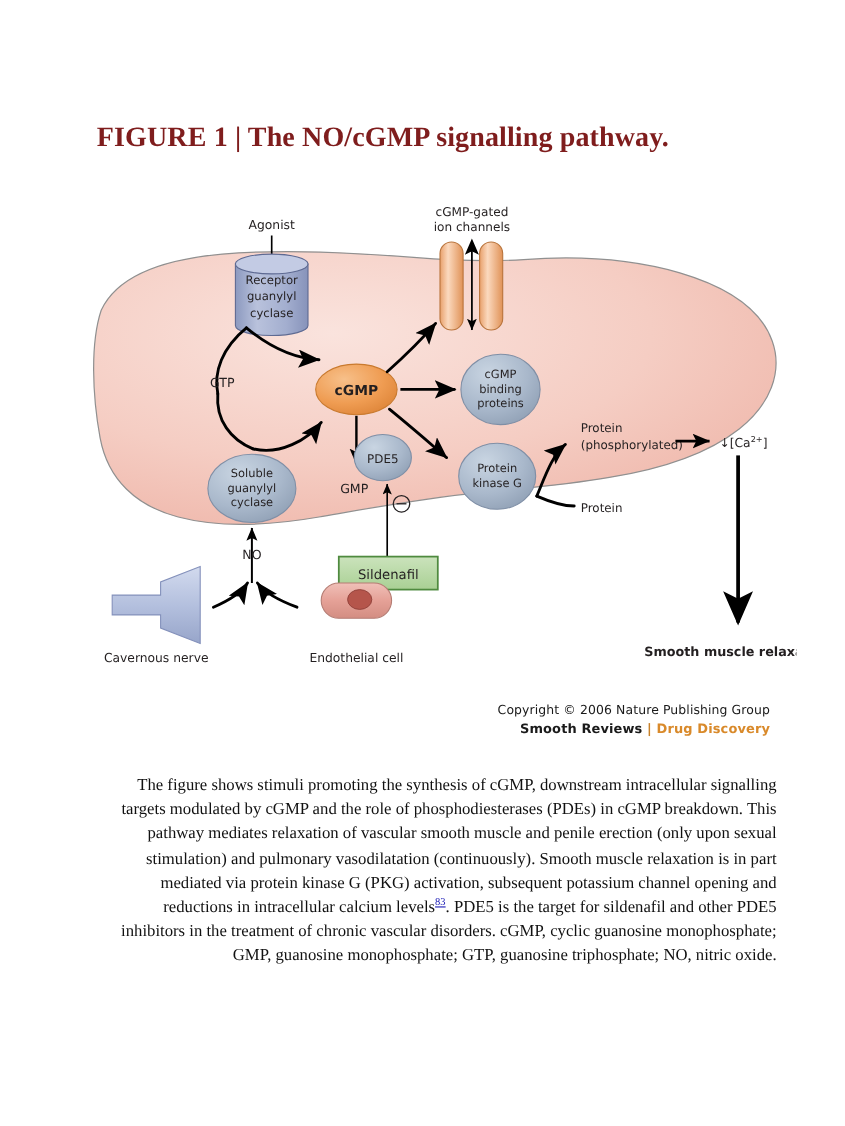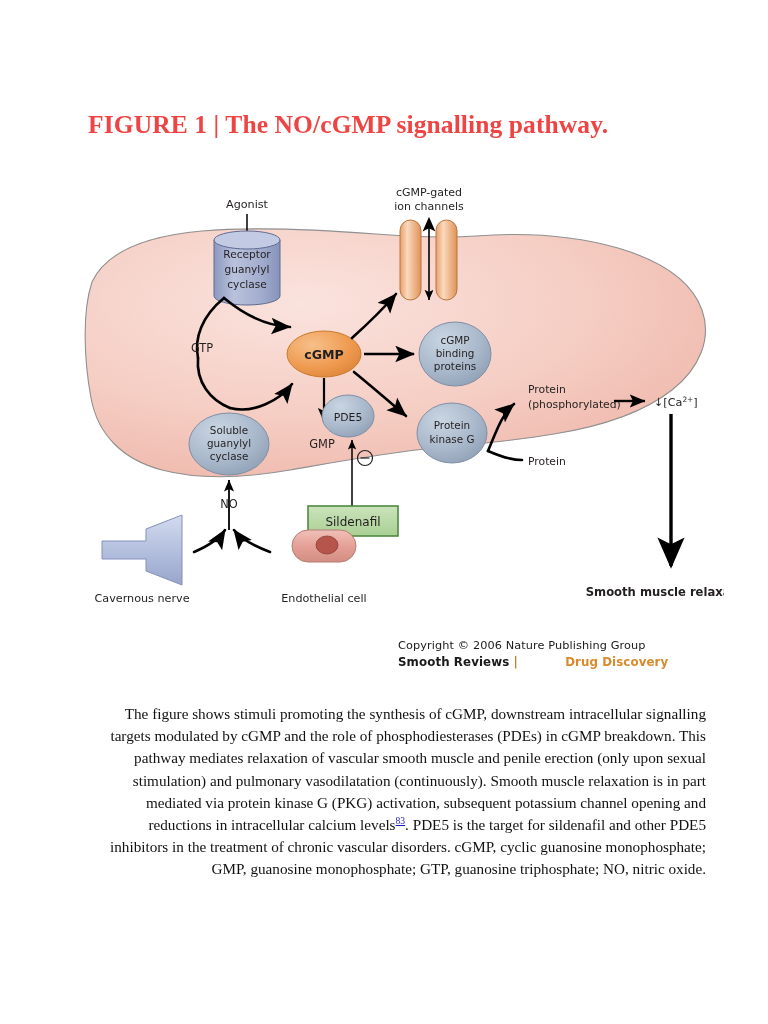--- a/index.html
+++ b/index.html
@@ -26,57 +26,58 @@
   .fig-title {
     position: absolute;
     left: 88px;
     top: 108px;
     width: 540px;
     font-family: "Liberation Serif", "DejaVu Serif", serif;
     font-weight: bold;
     font-size: 25.5px;
     line-height: 1.34;
     letter-spacing: 0.1px;
-    color: #ef4444;
+    color: #7f1d1d;
   }
 
   
   .figure {
     position: absolute;
     left: 84px;
     top: 186px;
     width: 640px;
     height: 490px;
   }
   .figure svg {
     display: block;
   }
 
   
   .credit-block {
     position: absolute;
-    right: 50px;
+    right: 68px;
     top: 638px;
     width: 320px;
+    text-align: right;
     font-family: "DejaVu Sans", "Liberation Sans", sans-serif;
     line-height: 1.45;
   }
   .credit-line1 {
     font-size: 11.3px;
     color: #1a1a1a;
     letter-spacing: 0.1px;
   }
   .credit-line2 {
     font-size: 11.8px;
     font-weight: bold;
     color: #1a1a1a;
     letter-spacing: 0.1px;
   }
   .credit-sep { color: #c9822a; font-weight: bold; }
-  .credit-brand2 { color: #d98a2b; font-weight: bold; margin-left: 43px; }
+  .credit-brand2 { color: #d98a2b; font-weight: bold; }
 
   
   .caption {
     position: absolute;
     left: 88px;
     top: 688px;
     width: 618px;
     font-family: "Liberation Serif", "DejaVu Serif", serif;
     font-size: 15.2px;
     line-height: 1.455;

